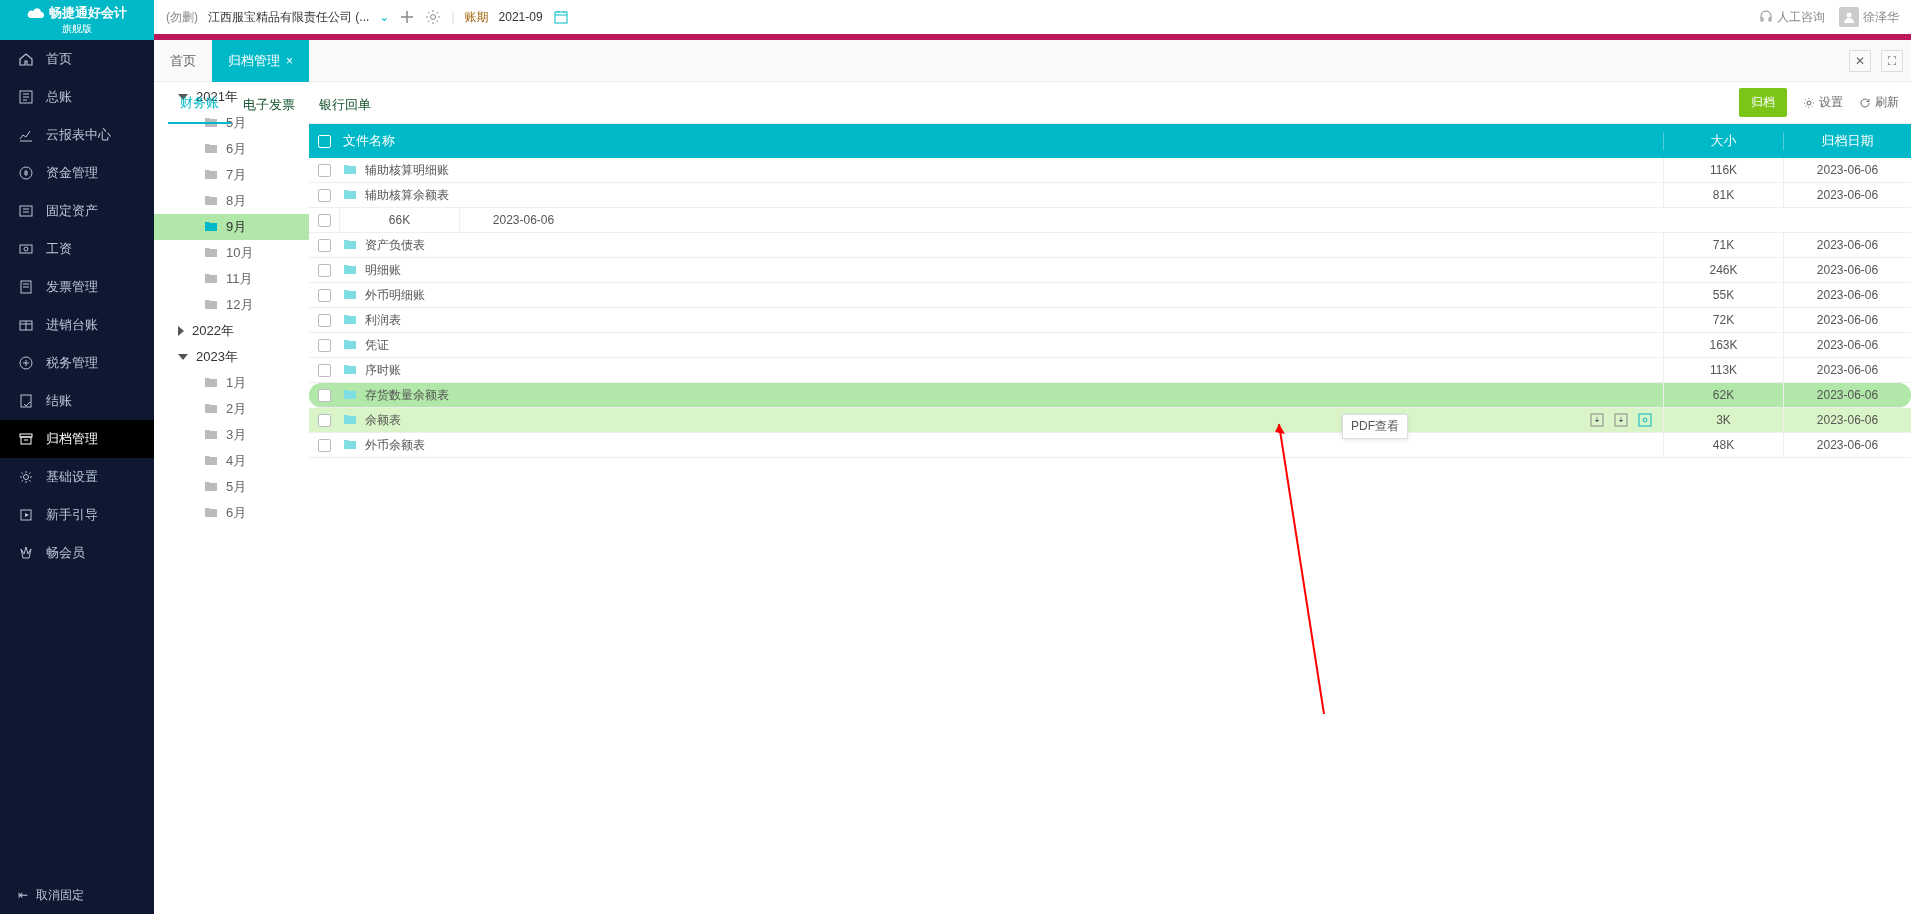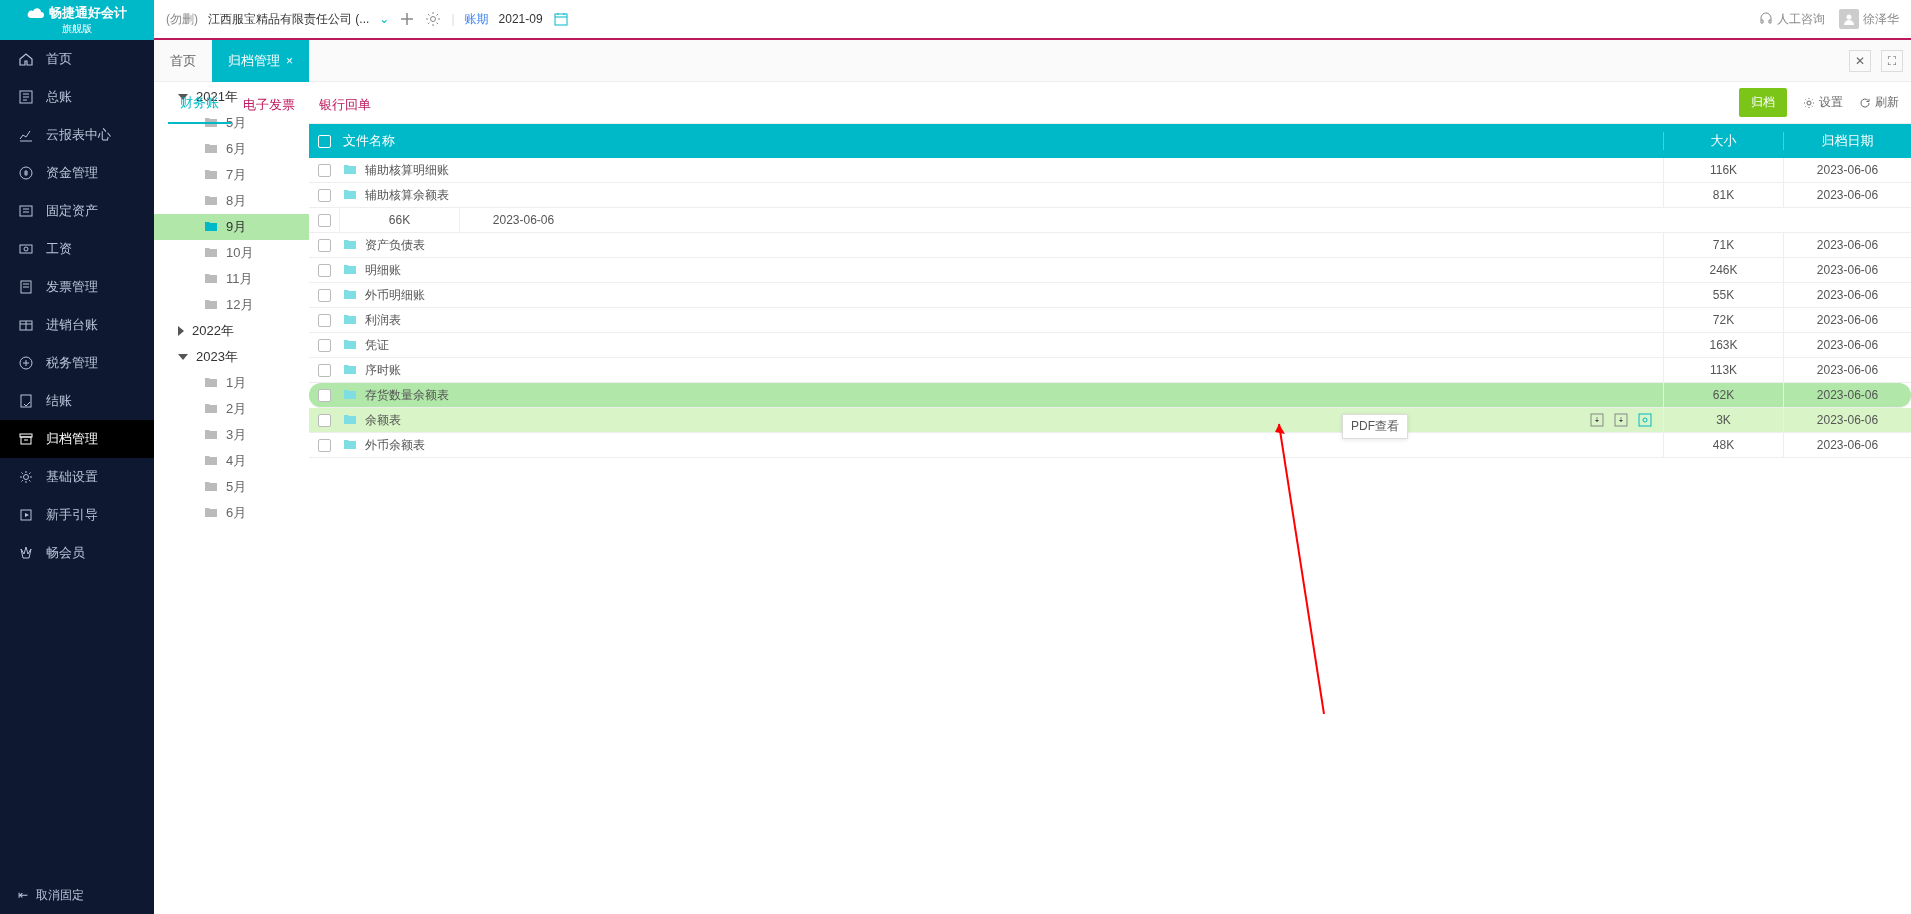--- a/index.html
+++ b/index.html
@@ -15,46 +15,46 @@
 .nav-items { flex: 1; }
 .nav-item { height: 38px; display: flex; align-items: center; padding-left: 18px; gap: 12px; cursor: pointer; font-size: 13px; }
 .nav-item.active { background: #000; color: #fff; }
 .nav-item svg { width: 16px; height: 16px; flex-shrink: 0; }
 .nav-footer { height: 38px; display: flex; align-items: center; padding-left: 18px; gap: 8px; font-size: 12px; border-top: 0; }
 
 
 .main { flex: 1; display: flex; flex-direction: column; }
 
 
-.header { height: 40px; background: #fff; border-bottom: 2px solid #be185d; display: flex; align-items: center; padding: 0 12px; gap: 10px; color: #666; }
+.header { height: 40px; background: #fff; border-bottom: 6px solid #be185d; display: flex; align-items: center; padding: 0 12px; gap: 10px; color: #666; }
 .company-name { color: #333; }
 .hdr-drop { color: #00b9c8; }
 .hdr-icon { width: 16px; height: 16px; color: #888; cursor: pointer; }
 .hdr-sep { color: #ddd; }
-.period-label { color: #3b82f6; }
+.period-label { color: #a16207; }
 .period-val { color: #333; }
 .header-right { margin-left: auto; display: flex; align-items: center; gap: 14px; }
 .hdr-btn { display: flex; align-items: center; gap: 4px; color: #888; cursor: pointer; }
 .avatar { width: 20px; height: 20px; background: #ccc; border-radius: 2px; display:flex; align-items:center; justify-content:center; }
 
 
 .tabs-row { height: 42px; background: #fafafa; border-bottom: 1px solid #eee; display: flex; align-items: center; position: relative; }
 .page-tab { padding: 0 16px; height: 42px; display: flex; align-items: center; gap: 6px; cursor: pointer; font-size: 13px; }
 .page-tab.home { color: #666; }
 .page-tab.active { background: #00b9c8; color: #fff; }
 .tab-close { font-size: 12px; }
 .tabs-right { position: absolute; right: 8px; display: flex; gap: 10px; }
 .sq-btn { width: 22px; height: 22px; border: 1px solid #ddd; display: flex; align-items: center; justify-content: center; color: #666; cursor: pointer; }
 
 
 .content { flex: 1; display: flex; overflow: hidden; }
 
 
 .left-panel { width: 155px; flex-shrink: 0; display: flex; flex-direction: row; }
-.subtab { padding: 10px 12px; color: #be185d; cursor: pointer; font-size: 13px; }
+.subtab { padding: 10px 12px; color: #14532d; cursor: pointer; font-size: 13px; }
 .subtab.active { color: #00b9c8; border-bottom: 2px solid #00b9c8; }
 
 .tree { flex: 1; overflow-y: auto; padding-top: 2px; }
 .tree-year, .tree-month { height: 26px; display: flex; align-items: center; cursor: pointer; font-size: 13px; color: #333; }
 .tree-year { padding-left: 24px; gap: 8px; }
 .tree-month { padding-left: 50px; gap: 8px; color: #666; }
 .tree-month.selected { background: #b1e7a8; color: #333; }
 .tri { width: 0; height: 0; }
 .tri-down { border-left: 5px solid transparent; border-right: 5px solid transparent; border-top: 6px solid #555; }
 .tri-right { border-top: 5px solid transparent; border-bottom: 5px solid transparent; border-left: 6px solid #555; }

